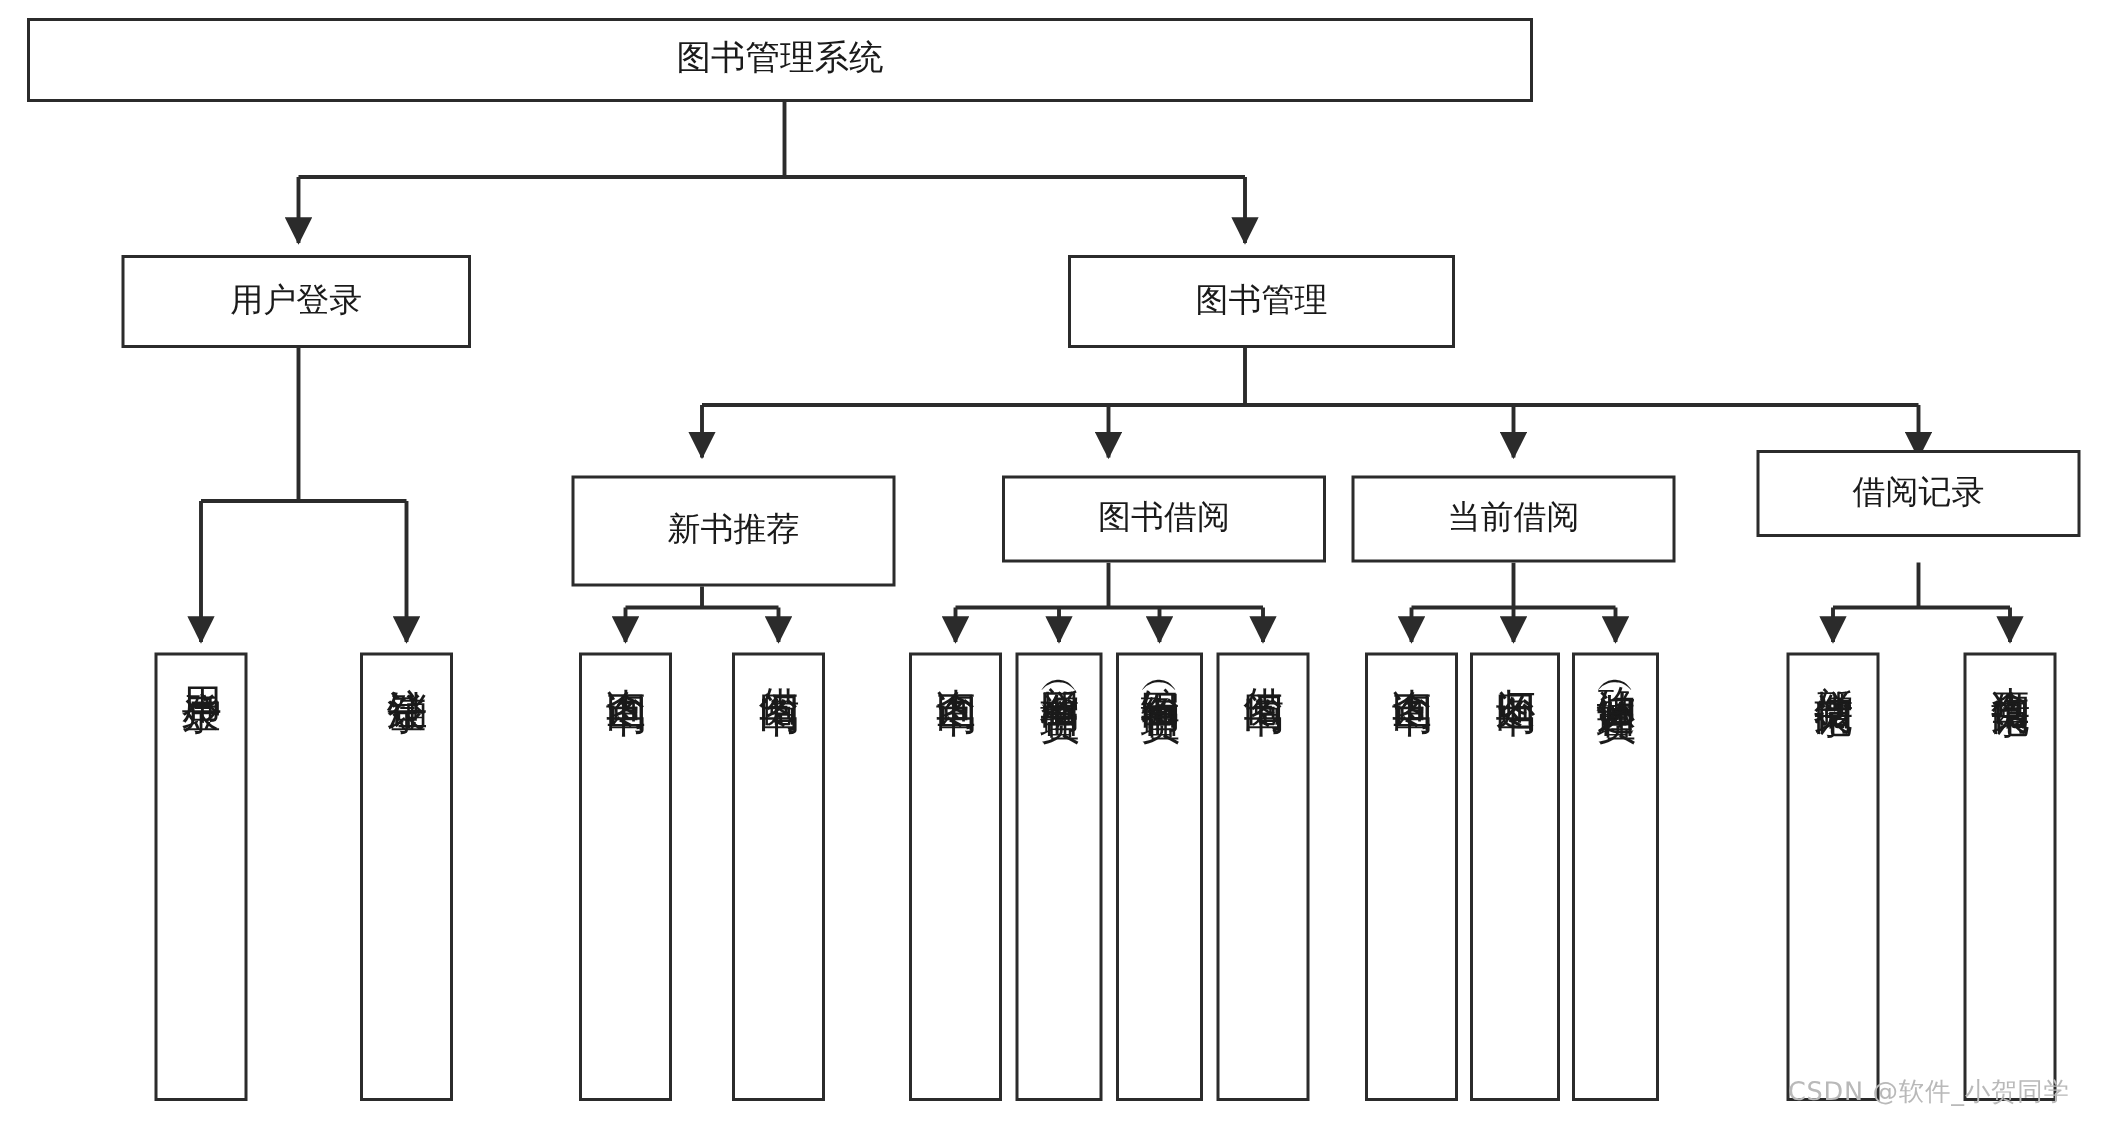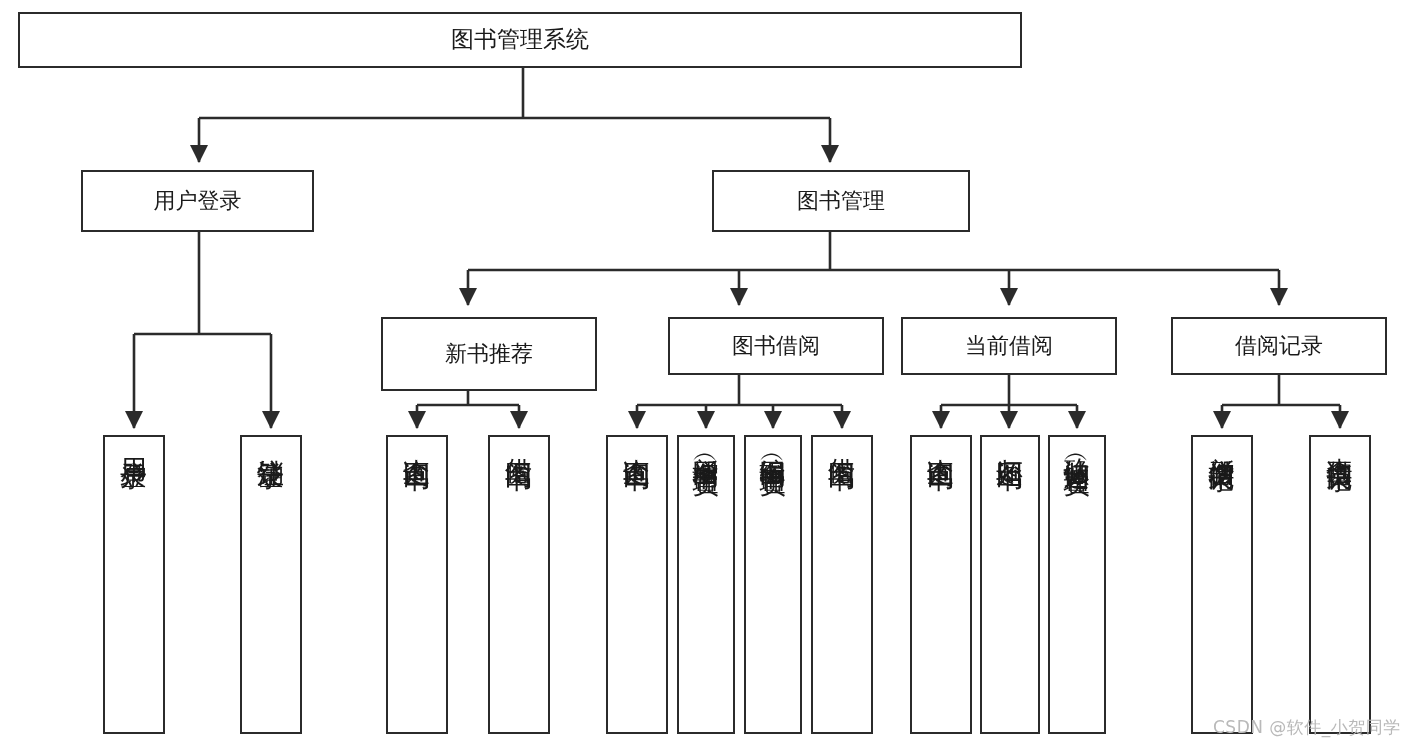--- a/index.html
+++ b/index.html
@@ -65,21 +65,20 @@
   }
   .node.v.short .lbl { font-size: 27px; }
   .node.v.long  .lbl { font-size: 26px; }
 
   .watermark {
     position: absolute;
     font-size: 17px;
     color: #b9b9b9;
     white-space: nowrap;
     letter-spacing: 0.5px;
-    padding-left: 21px;
   }
 </style>
 </head>
 <body>
 
 <div id="diagram">
 
   <svg id="edges" viewBox="0 0 1405 747" width="1405" height="747" xmlns="http://www.w3.org/2000/svg">
     <defs>
       <marker id="arw" viewBox="0 0 10 10" refX="9.4" refY="5" markerWidth="7" markerHeight="7" orient="auto-start-reverse">
@@ -145,21 +144,21 @@
 
   <div class="node h" style="left:381px; top:317px; width:216px; height:74px;">
     <span class="lbl">新书推荐</span>
   </div>
   <div class="node h" style="left:632px; top:317px; width:216px; height:58px;margin-left:36px;">
     <span class="lbl">图书借阅</span>
   </div>
   <div class="node h" style="left:901px; top:317px; width:216px; height:58px;">
     <span class="lbl">当前借阅</span>
   </div>
-  <div class="node h" style="left:1171px; top:317px; width:216px; height:58px;">
+  <div class="node h" style="left:1171px; top:300px; width:216px; height:58px;">
     <span class="lbl">借阅记录</span>
   </div>
 
   <div class="node v short" style="left:103px; top:435px; width:62px; height:299px;">
     <span class="lbl">用户登录</span>
   </div>
   <div class="node v short" style="left:240px; top:435px; width:62px; height:299px;">
     <span class="lbl">注销登录</span>
   </div>
 

